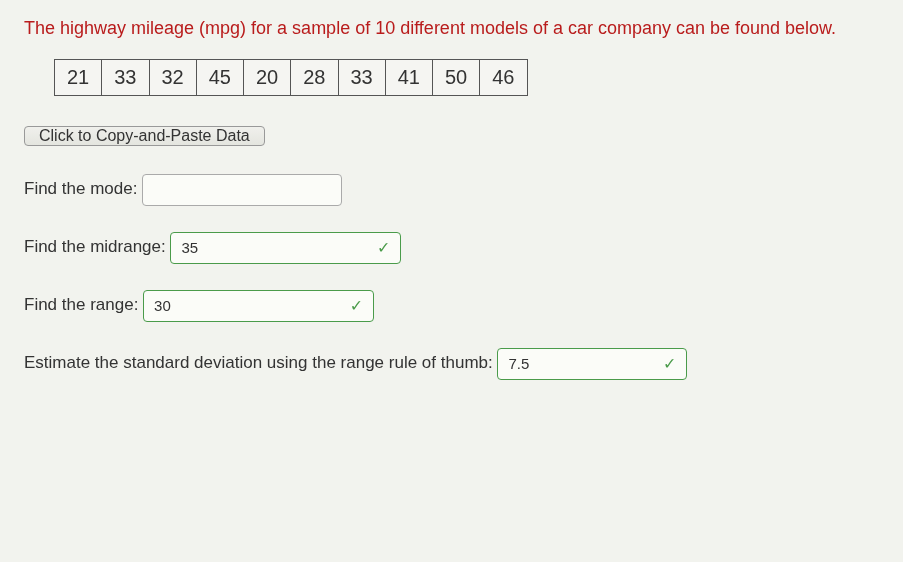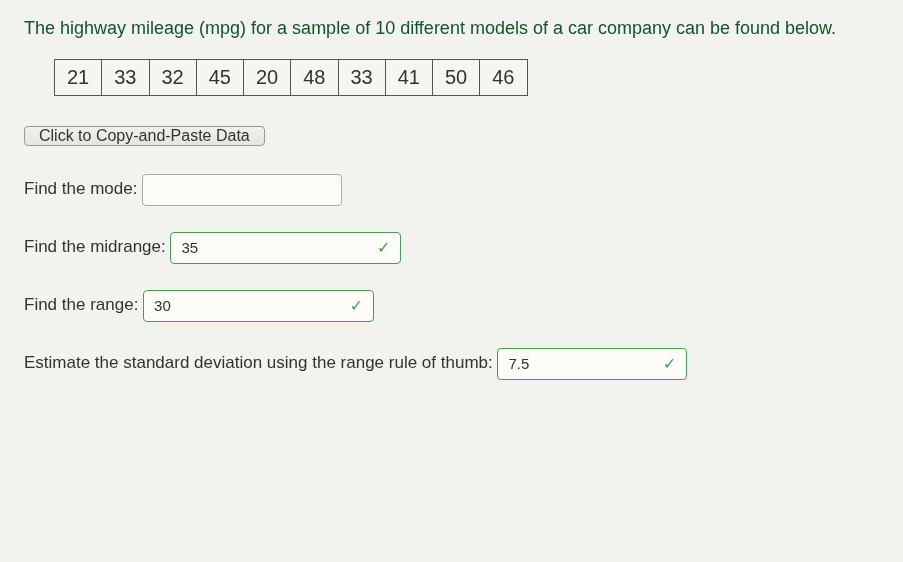--- a/index.html
+++ b/index.html
@@ -11,21 +11,21 @@
       color: #333;
       width: 903px;
       height: 562px;
       overflow: hidden;
     }
     .page {
       padding: 18px 24px;
     }
     .question-text {
       font-size: 18px;
-      color: #14532d;
+      color: #b91c1c;
       margin-bottom: 20px;
     }
     .data-table {
       display: inline-flex;
       border: 1px solid #555;
       margin-left: 30px;
       margin-bottom: 30px;
     }
     .data-cell {
       border-right: 1px solid #555;
@@ -91,21 +91,21 @@
 <div class="page">
 
   <div class="question-text">The highway mileage (mpg) for a sample of 10 different models of a car company can be found below.</div>
 
   <div class="data-table">
     <div class="data-cell">21</div>
     <div class="data-cell">33</div>
     <div class="data-cell">32</div>
     <div class="data-cell">45</div>
     <div class="data-cell">20</div>
-    <div class="data-cell">48</div>
+    <div class="data-cell">28</div>
     <div class="data-cell">33</div>
     <div class="data-cell">41</div>
     <div class="data-cell">50</div>
     <div class="data-cell">46</div>
   </div>
 
   <div>
     <div class="copy-btn">Click to Copy-and-Paste Data</div>
   </div>
 

